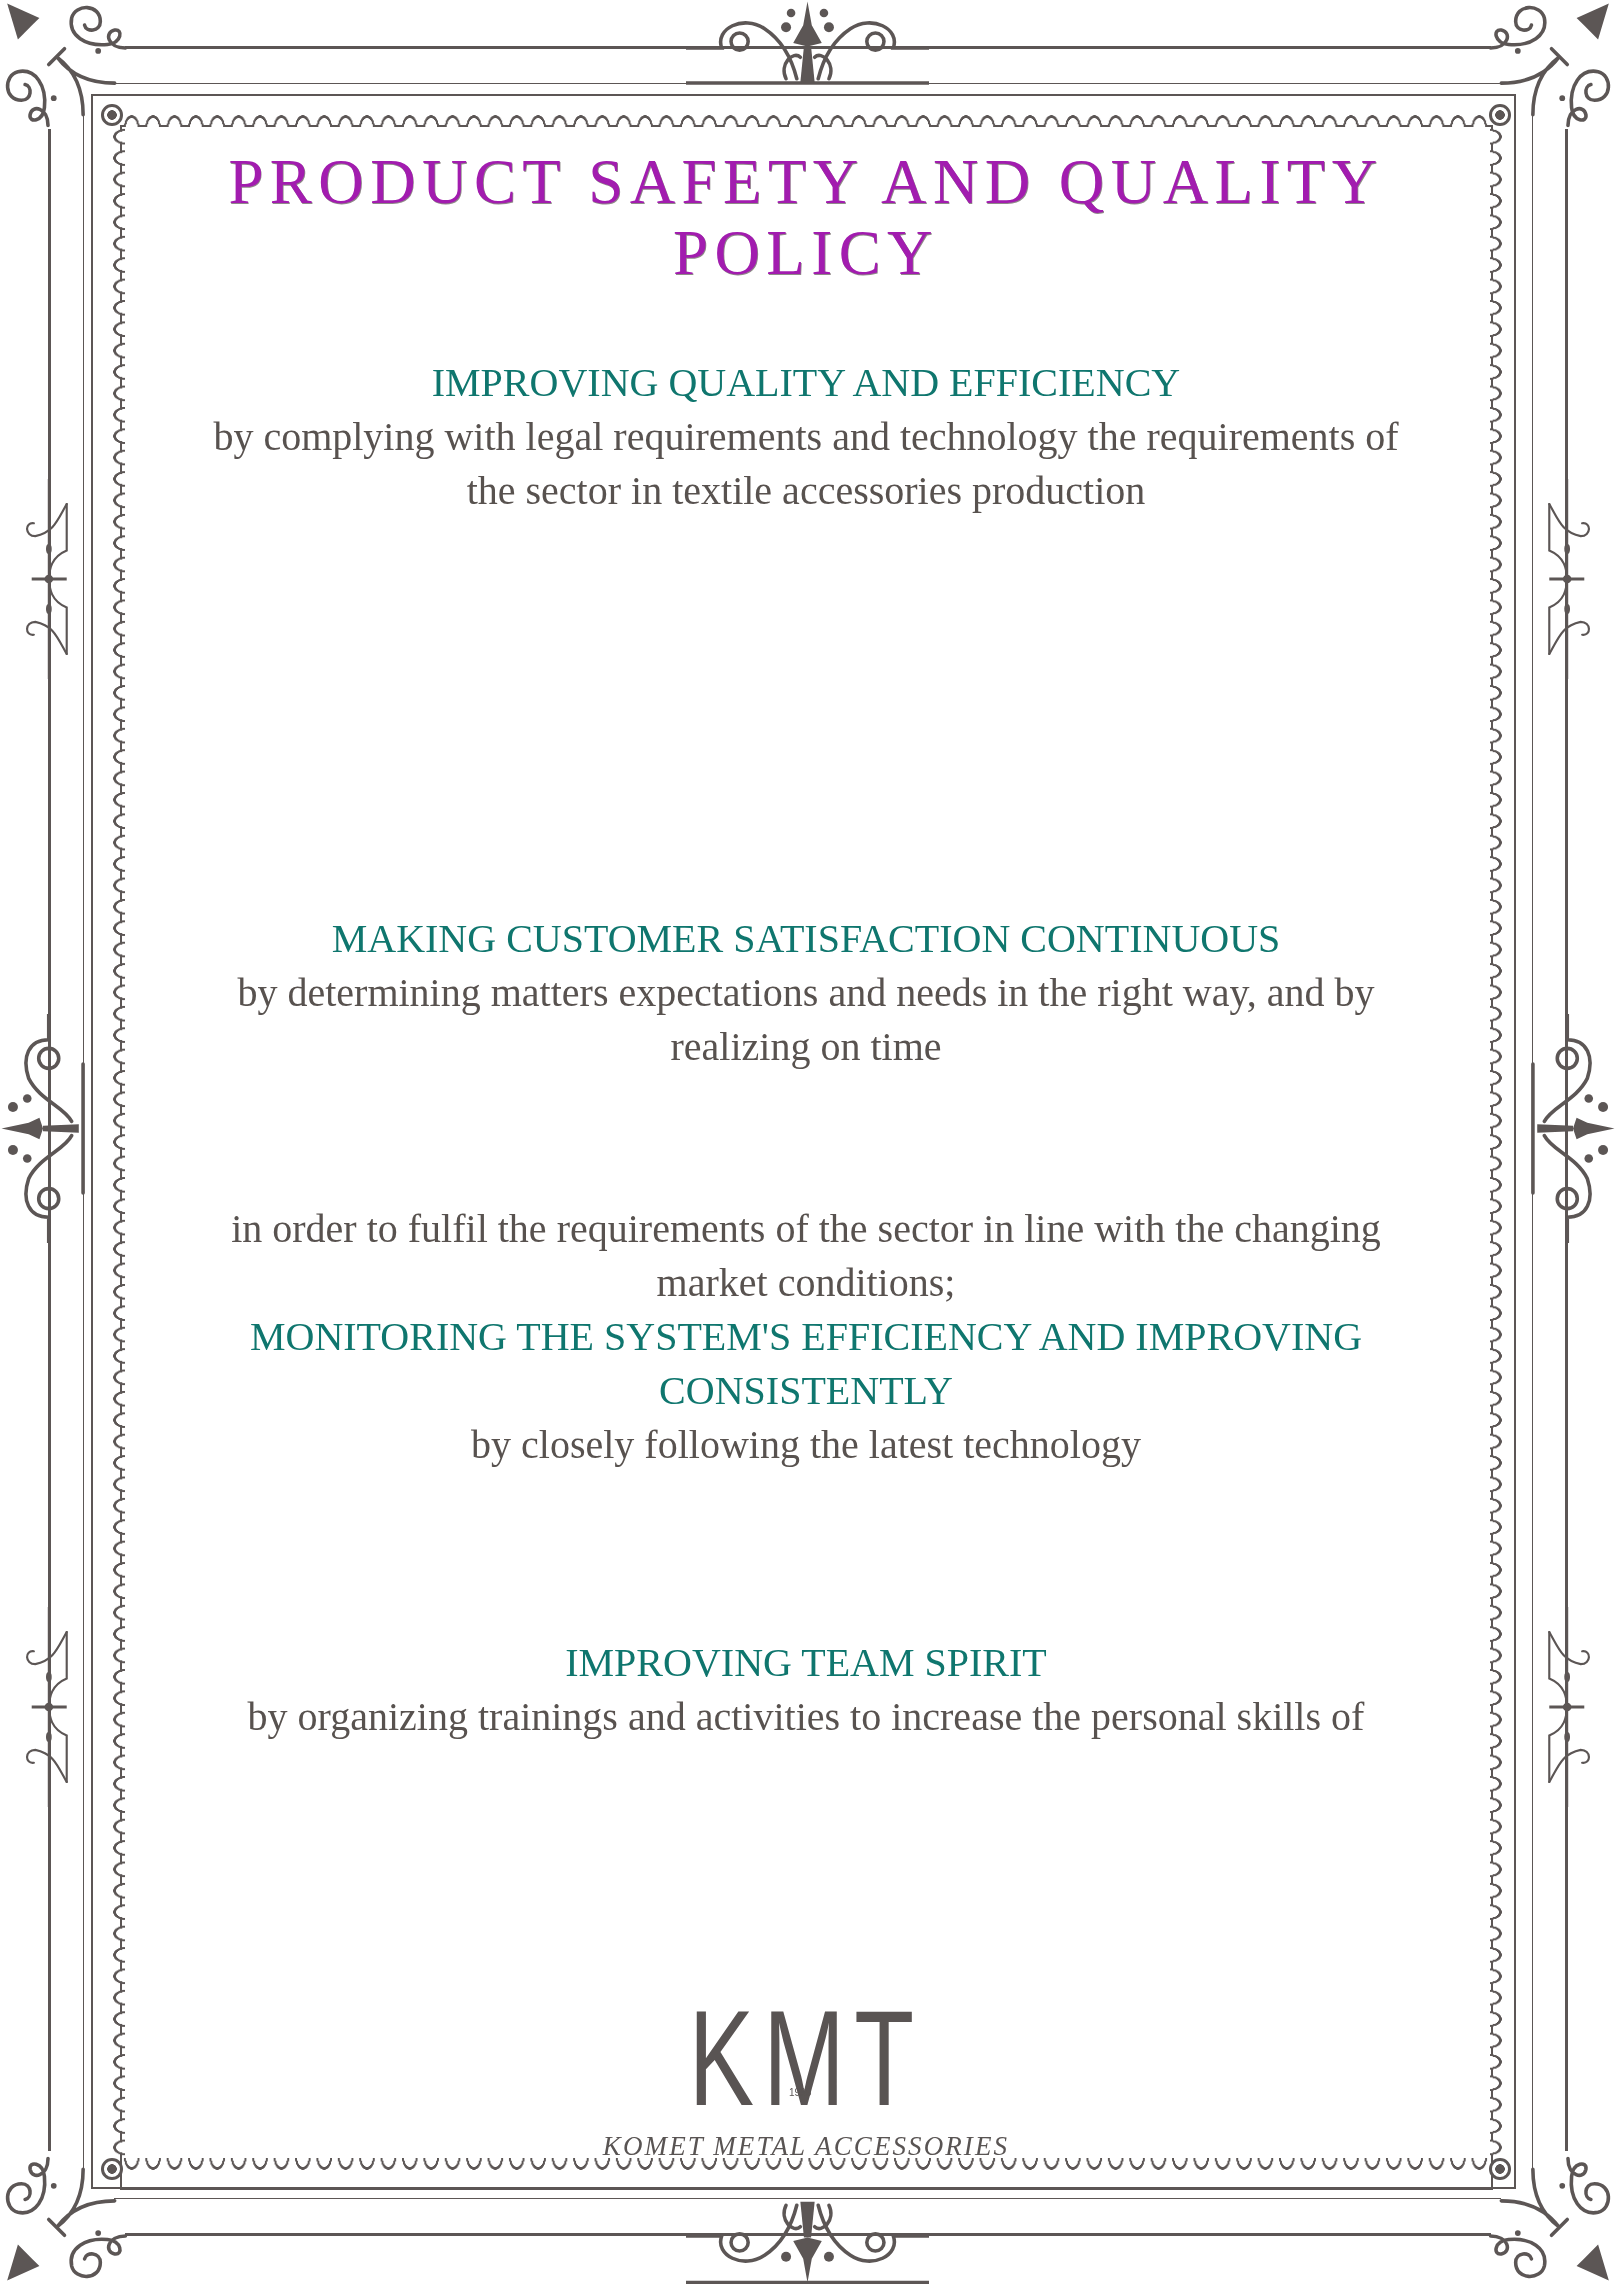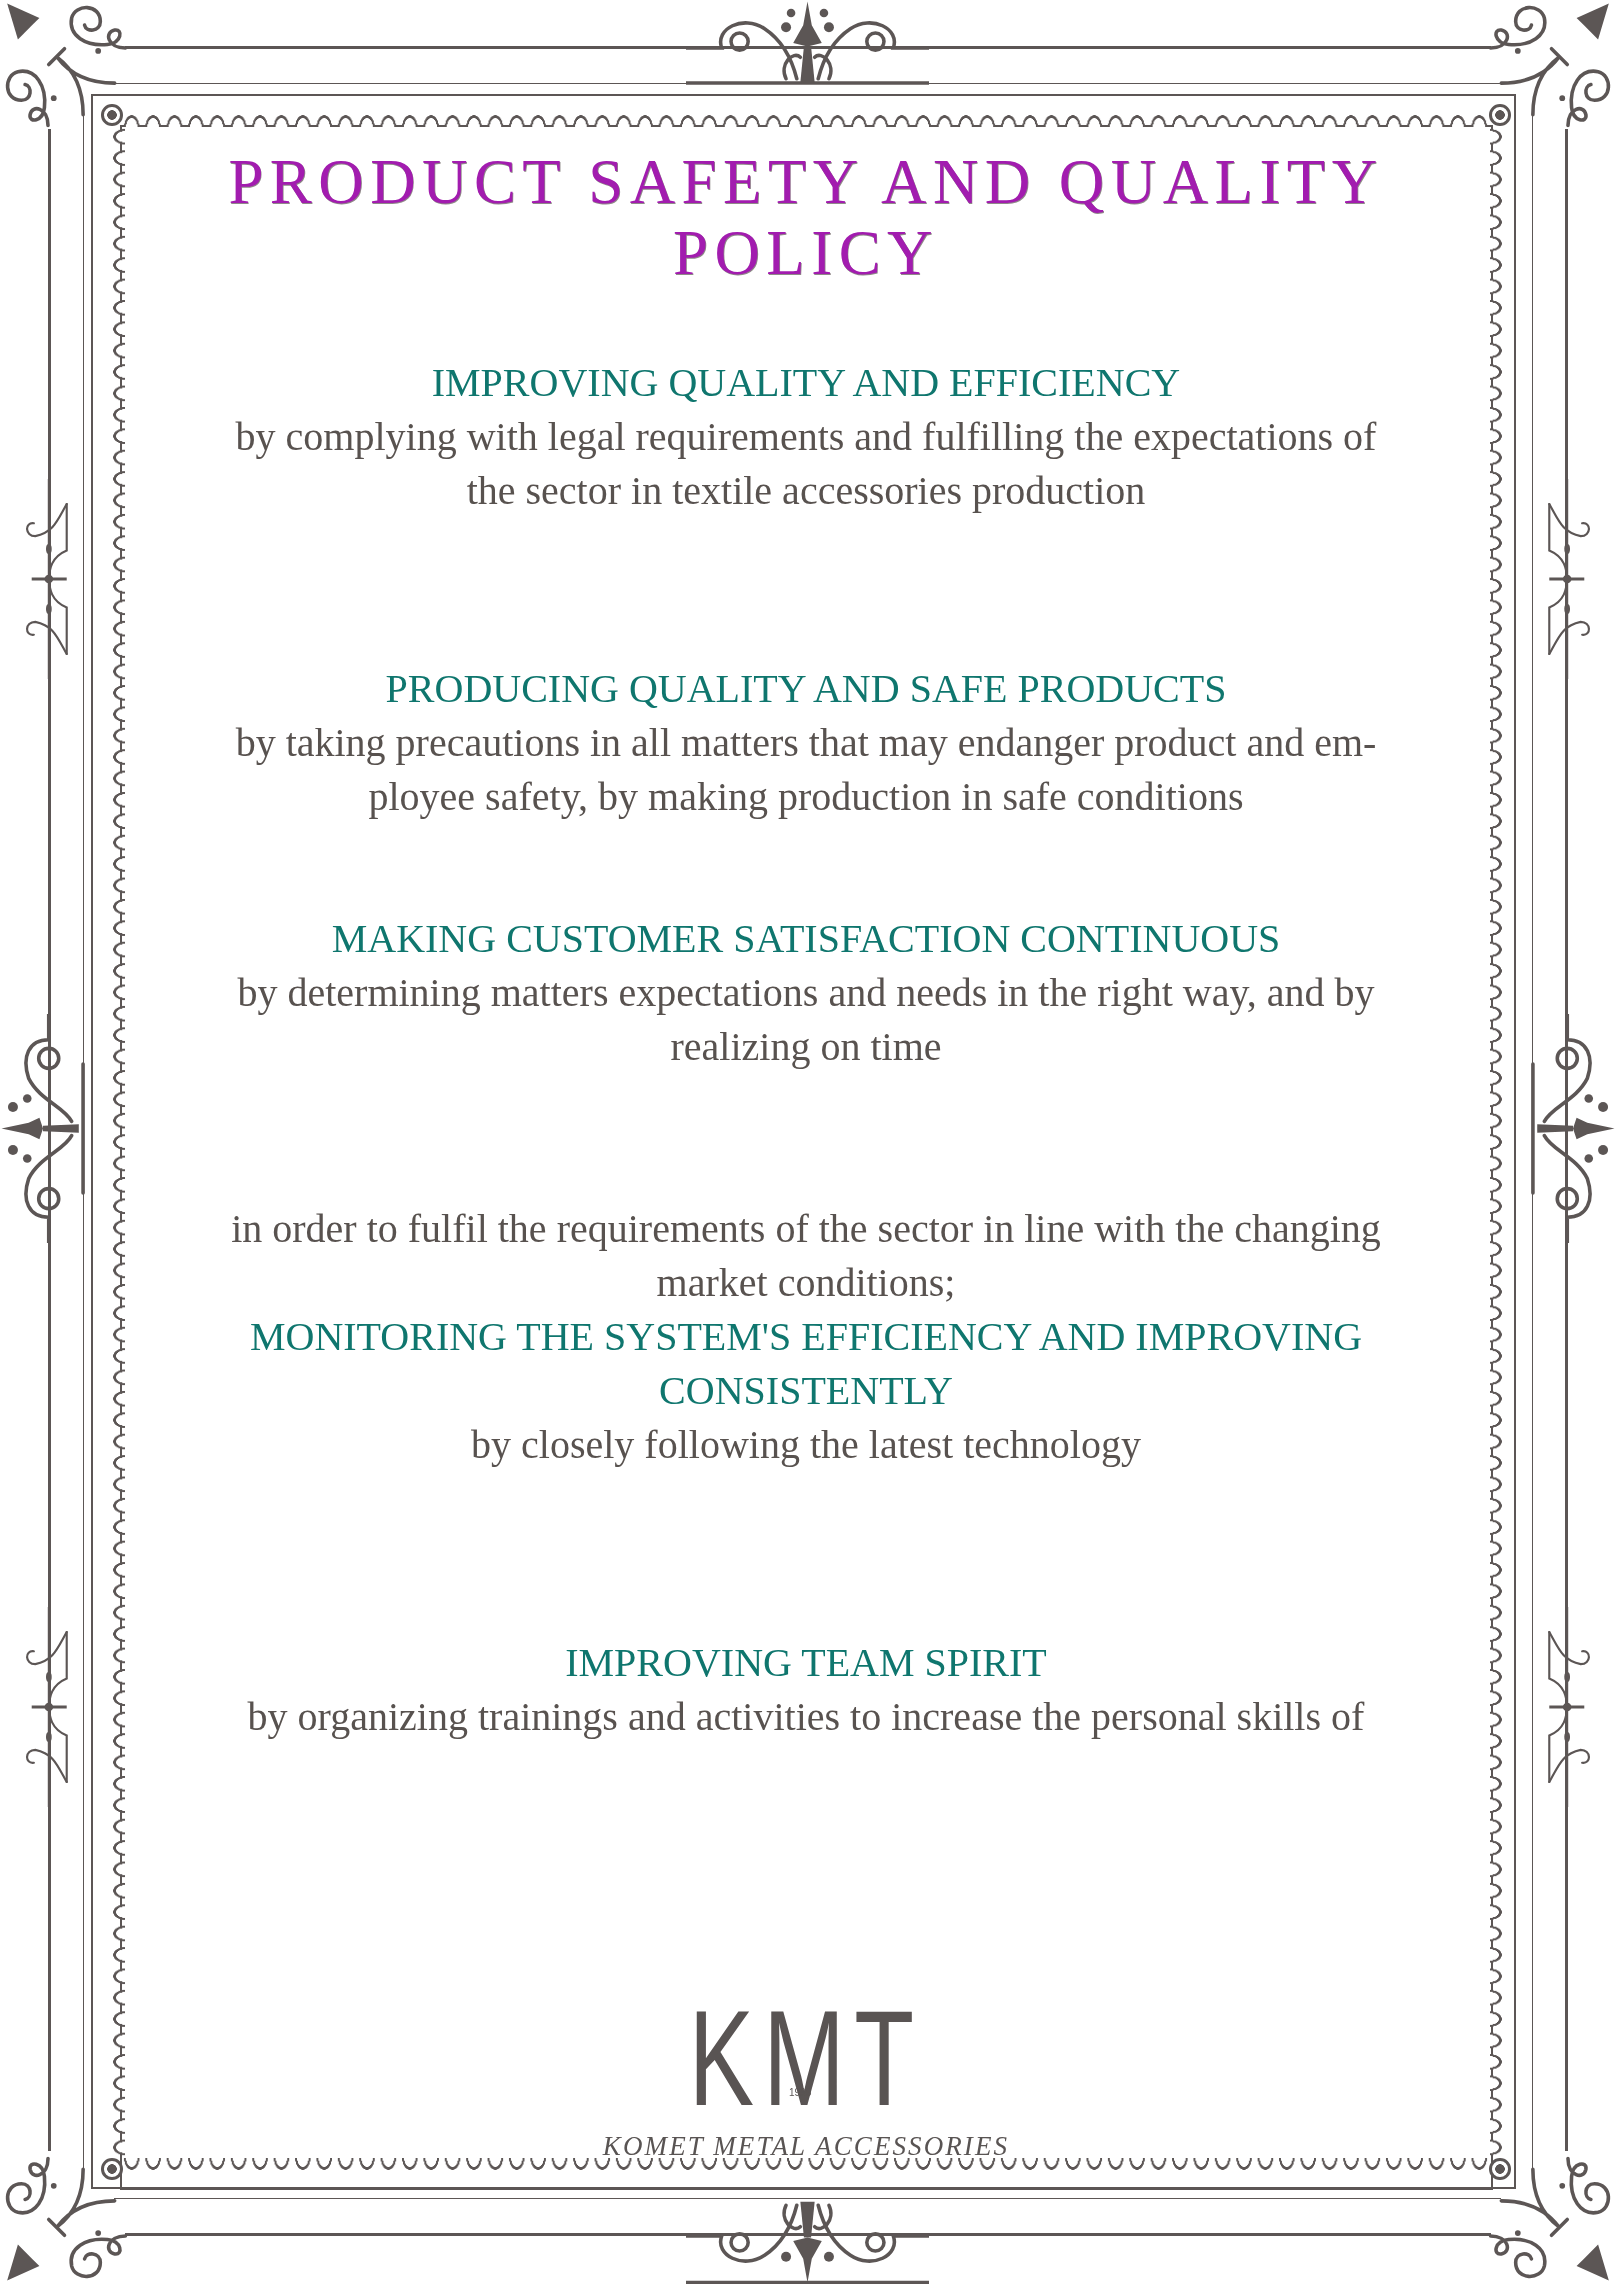--- a/index.html
+++ b/index.html
@@ -226,29 +226,24 @@
 </div>
 
 <div class="content">
   <div class="title">
     <div>PRODUCT SAFETY AND QUALITY</div>
     <div>POLICY</div>
   </div>
 
   <div class="section" style="top:230px;">
     <div class="heading">IMPROVING QUALITY AND EFFICIENCY</div>
-    <div class="body">by complying with legal requirements and fulfilling the expectations of</div>
+    <div class="body">by complying with legal requirements and technology the requirements of</div>
     <div class="body">the sector in textile accessories production</div>
   </div>
 
-  <div class="section" style="top:536px;">
-    <div class="heading">PRODUCING QUALITY AND SAFE PRODUCTS</div>
-    <div class="body">by taking precautions in all matters that may endanger product and em-</div>
-    <div class="body">ployee safety, by making production in safe conditions</div>
-  </div>
 
   <div class="section" style="top:786px;">
     <div class="heading">MAKING CUSTOMER SATISFACTION CONTINUOUS</div>
     <div class="body">by determining matters expectations and needs in the right way, and by</div>
     <div class="body">realizing on time</div>
   </div>
 
   <div class="section" style="top:1076px;">
     <div class="body">in order to fulfil the requirements of the sector in line with the changing</div>
     <div class="body">market conditions;</div>

